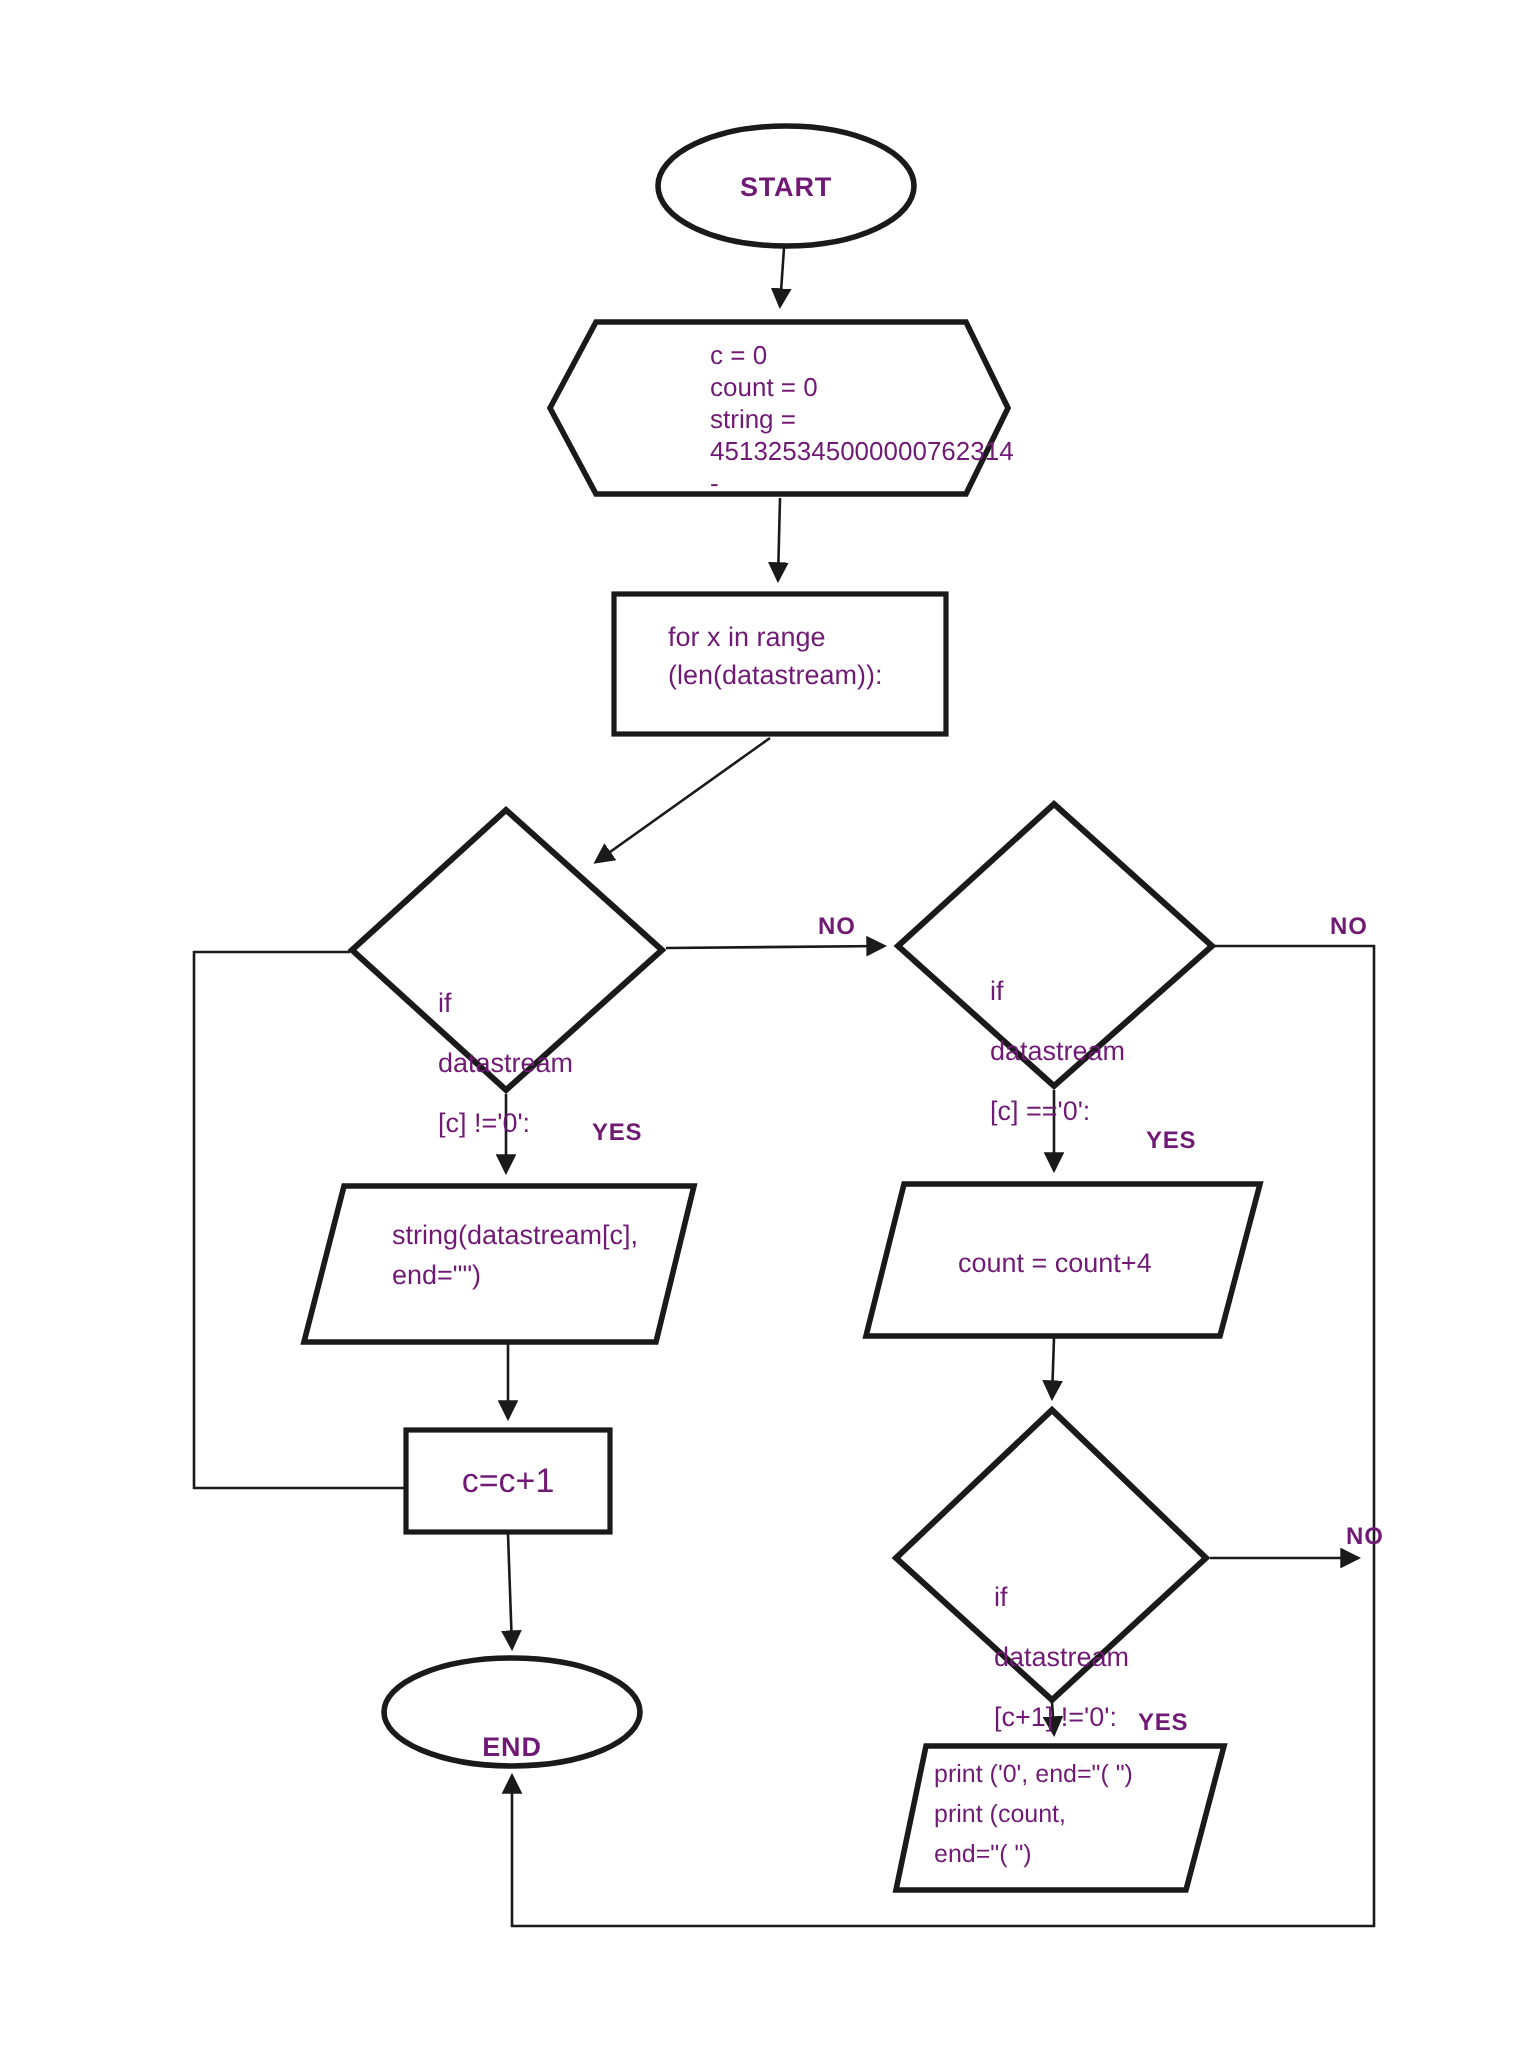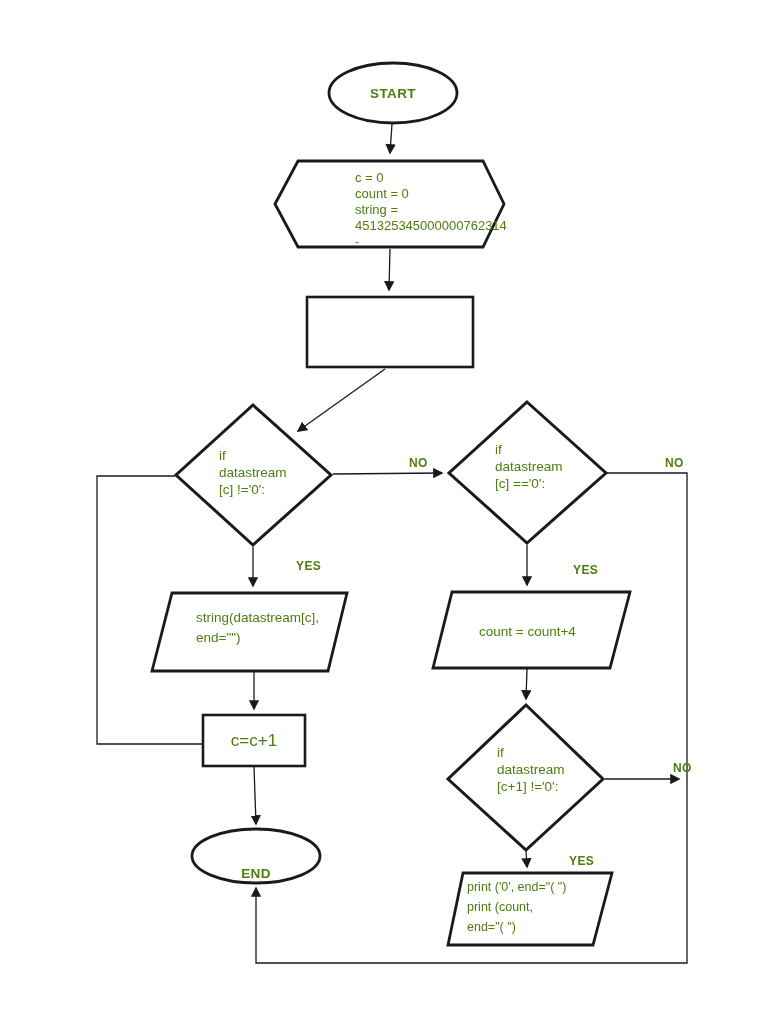--- a/index.html
+++ b/index.html
@@ -6,33 +6,33 @@
   .canvas{
     position:relative;
     width:768px;height:1024px;
     background:#ffffff;
     font-family:"Liberation Sans",sans-serif;
     overflow:hidden;
   }
   .canvas svg{position:absolute;left:0;top:0;}
   .txt{
     position:absolute;
-    color:#4d7c0f;
+    color:#701a75;
     white-space:pre-line;
     font-size:13.5px;
     line-height:19px;
   }
   .center{
     display:flex;align-items:center;justify-content:center;
     text-align:center;
   }
   .terminal{font-weight:700;font-size:13.5px;letter-spacing:.4px;}
   .edge-label{font-weight:700;font-size:12px;letter-spacing:.4px;white-space:nowrap;padding-left:39px;}
   .init-txt{font-size:13px;line-height:16px;margin-left:43px;}
-  .cond-txt{line-height:17px;}
+  .cond-txt{line-height:30px;margin-top:40px;}
   .small-code{font-size:12.5px;line-height:20px;}
   .inc-txt{font-size:17px;}
 </style>
 </head>
 <body>
 
 <div class="canvas">
 
   <svg width="768" height="1024" viewBox="0 0 768 1024">
     <defs>
@@ -73,20 +73,22 @@
   </svg>
 
   <div class="txt center terminal" style="left:329px;top:63px;width:128px;height:60px;">START</div>
 
   <div class="txt init-txt" style="left:312px;top:170px;width:180px;">c = 0
 count = 0
 string =
 451325345000000762314
 -</div>
 
+  <div class="txt" style="left:334px;top:309px;width:150px;">for x in range
+(len(datastream)):</div>
 
   <div class="txt cond-txt" style="left:219px;top:447px;width:110px;">if
 datastream
 [c] !='0':</div>
 
   <div class="txt cond-txt" style="left:495px;top:441px;width:110px;">if
 datastream
 [c] =='0':</div>
 
   <div class="txt" style="left:196px;top:608px;width:150px;line-height:19.5px;">string(datastream[c],

